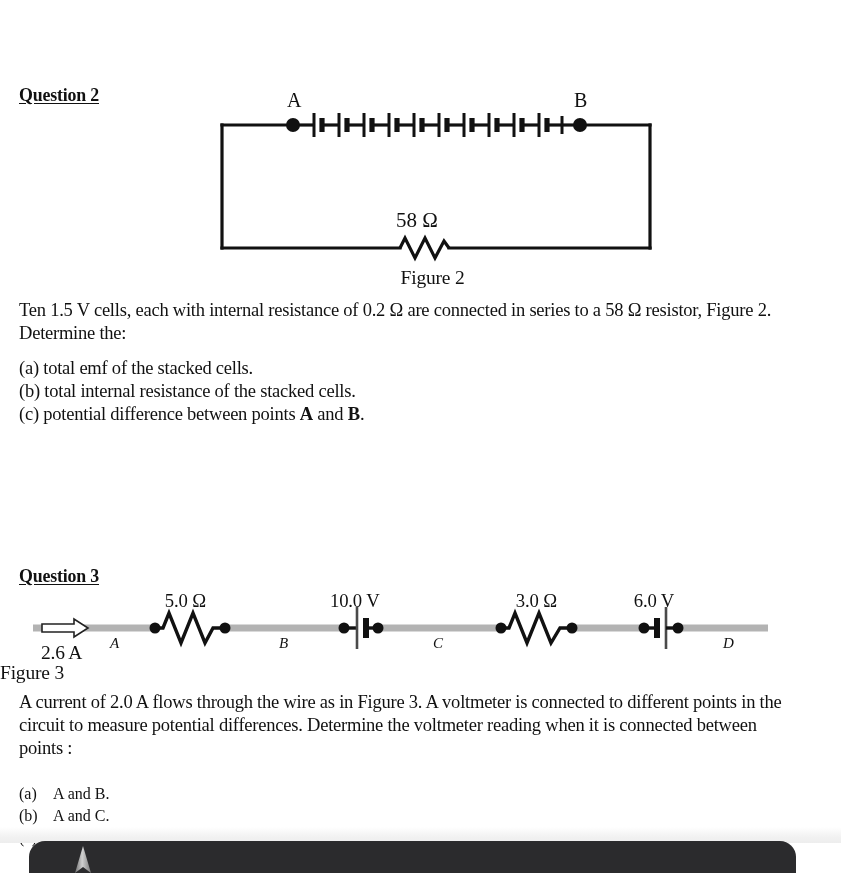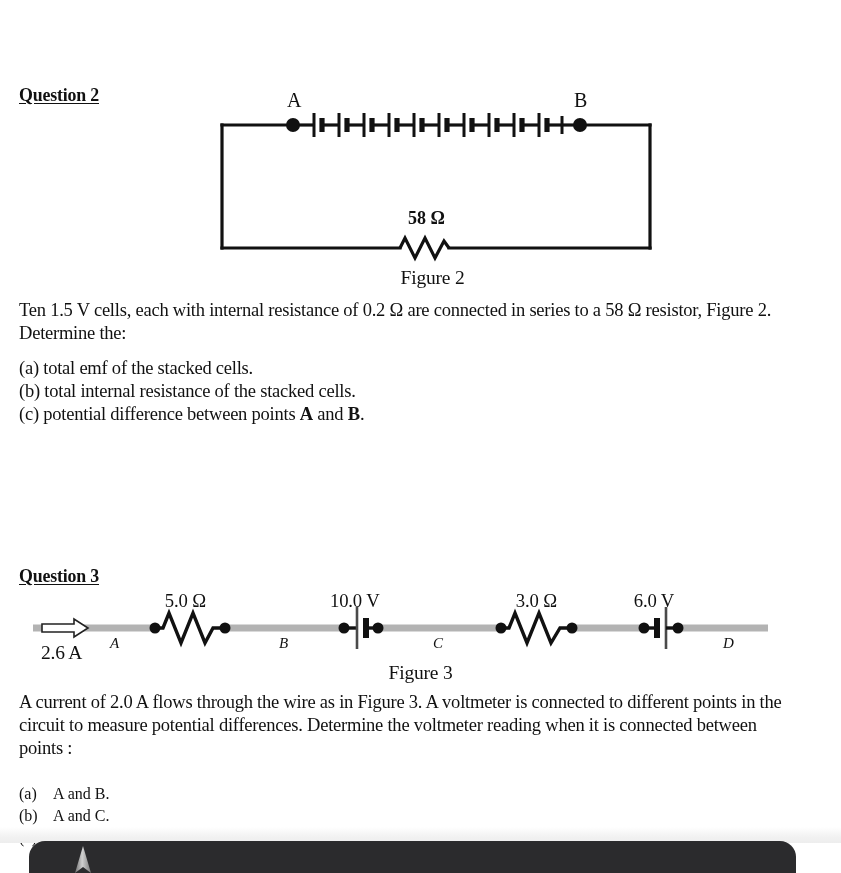--- a/index.html
+++ b/index.html
@@ -75,21 +75,21 @@
 
   
   .fig-caption {
     position: absolute;
     font-size: 19.5px;
     letter-spacing: -0.2px;
     white-space: nowrap;
     transform: scaleX(0.95);
   }
   #fig2-caption { left: 0; top: 267px; width: 841px; text-align: center; transform: none; margin-left: 12px; }
-  #fig3-caption { left: 0; top: 662px; width: 841px; text-align: center; transform: none; }
+  #fig3-caption { left: 0; top: 662px; width: 841px; text-align: left; transform: none; }
 
   
   #figure2 { position: absolute; left: 0; top: 80px; width: 841px; height: 185px; }
   #figure2 svg, #figure3 svg { display: block; }
 
   
   #figure3 { position: absolute; left: 0; top: 585px; width: 841px; height: 75px; }
   .f3-val {
     position: absolute;
     font-size: 19.5px;
@@ -276,21 +276,21 @@
             <line x1="562" y1="36" x2="562" y2="54"></line>
           </g>
       </g>
 
       <circle cx="293" cy="45" r="7" fill="#111111"></circle>
       <circle cx="580" cy="45" r="7" fill="#111111"></circle>
     </svg>
 
     <div style="position:absolute; left:287px; top:9px; font-size:20px;">A</div>
     <div style="position:absolute; left:574px; top:9px; font-size:20px;">B</div>
-    <div style="position:absolute; left:408px; top:128px; font-size:18px; white-space:nowrap;font-weight:bold;">58 Ω</div>
+    <div style="position:absolute; left:396px; top:128px; font-size:21px; white-space:nowrap;">58 Ω</div>
   </div>
 
   <div class="fig-caption" id="fig2-caption">Figure 2</div>
 
   <div class="body-text" id="q2-body">Ten 1.5 V cells, each with internal resistance of 0.2 Ω are connected in series to a 58 Ω resistor, Figure 2. Determine the:</div>
 
   <div class="items" id="q2-items">
     <div class="li">
       <span>(a)</span>
       <span>total emf of the stacked cells.</span>

